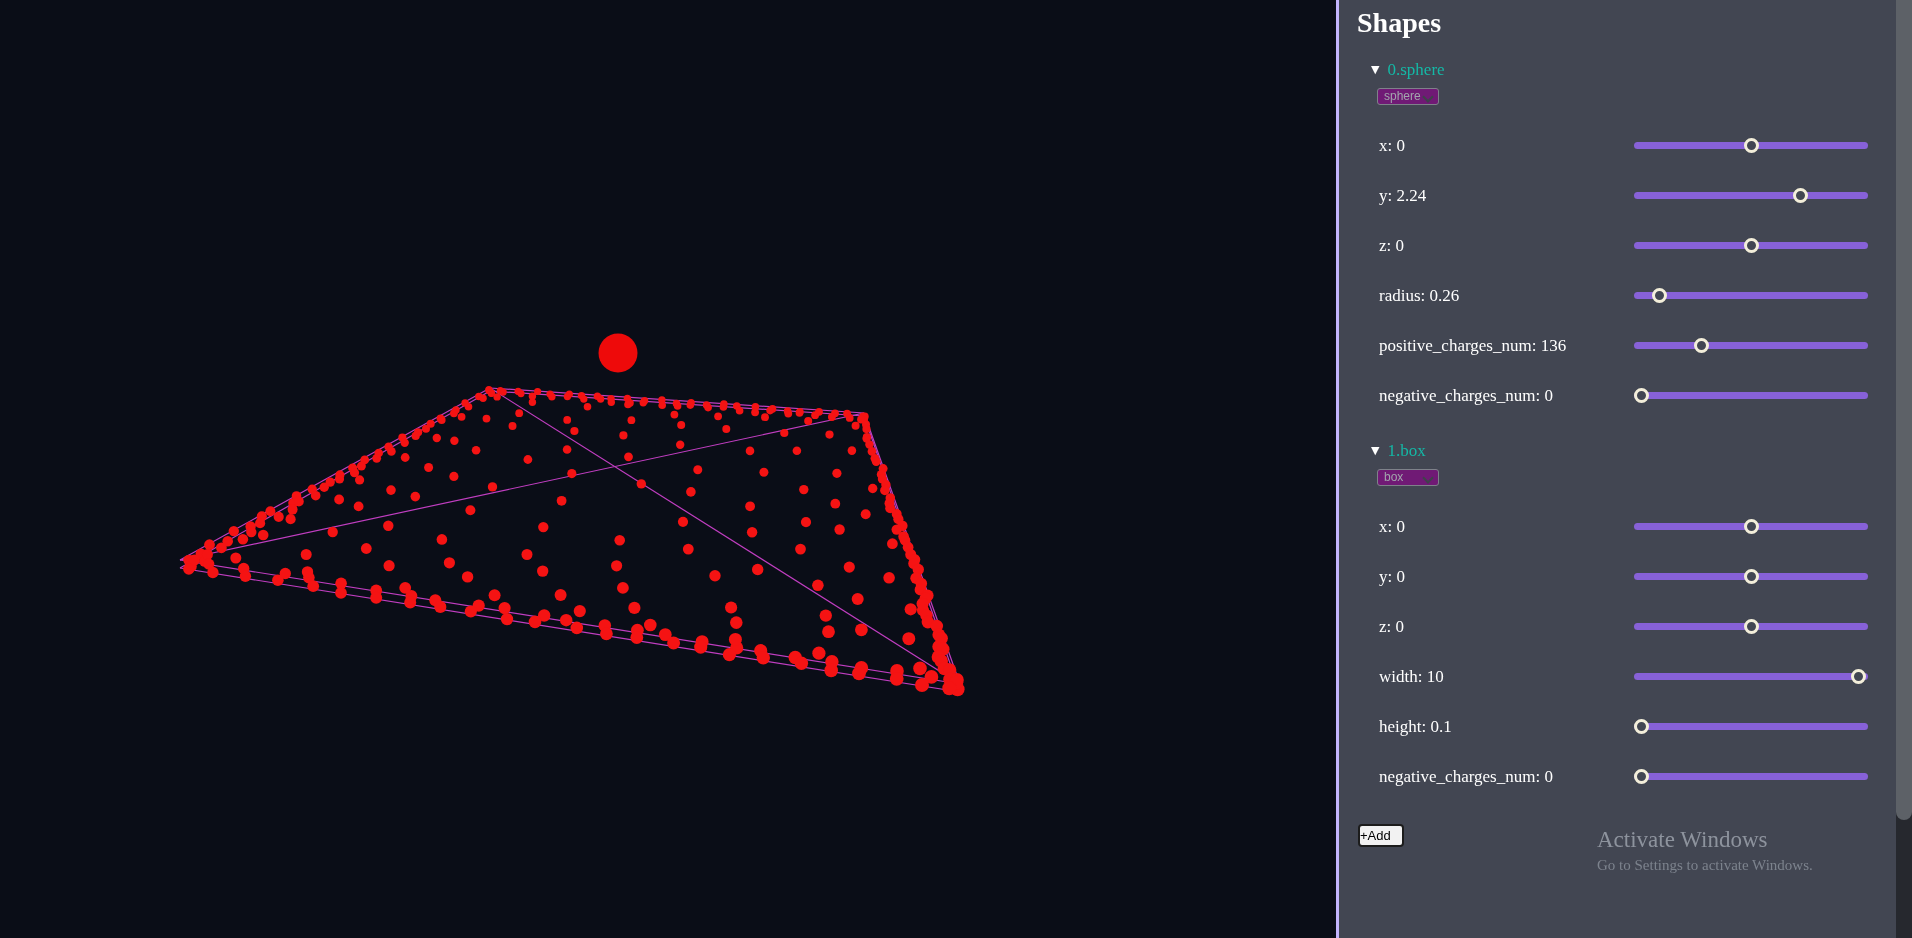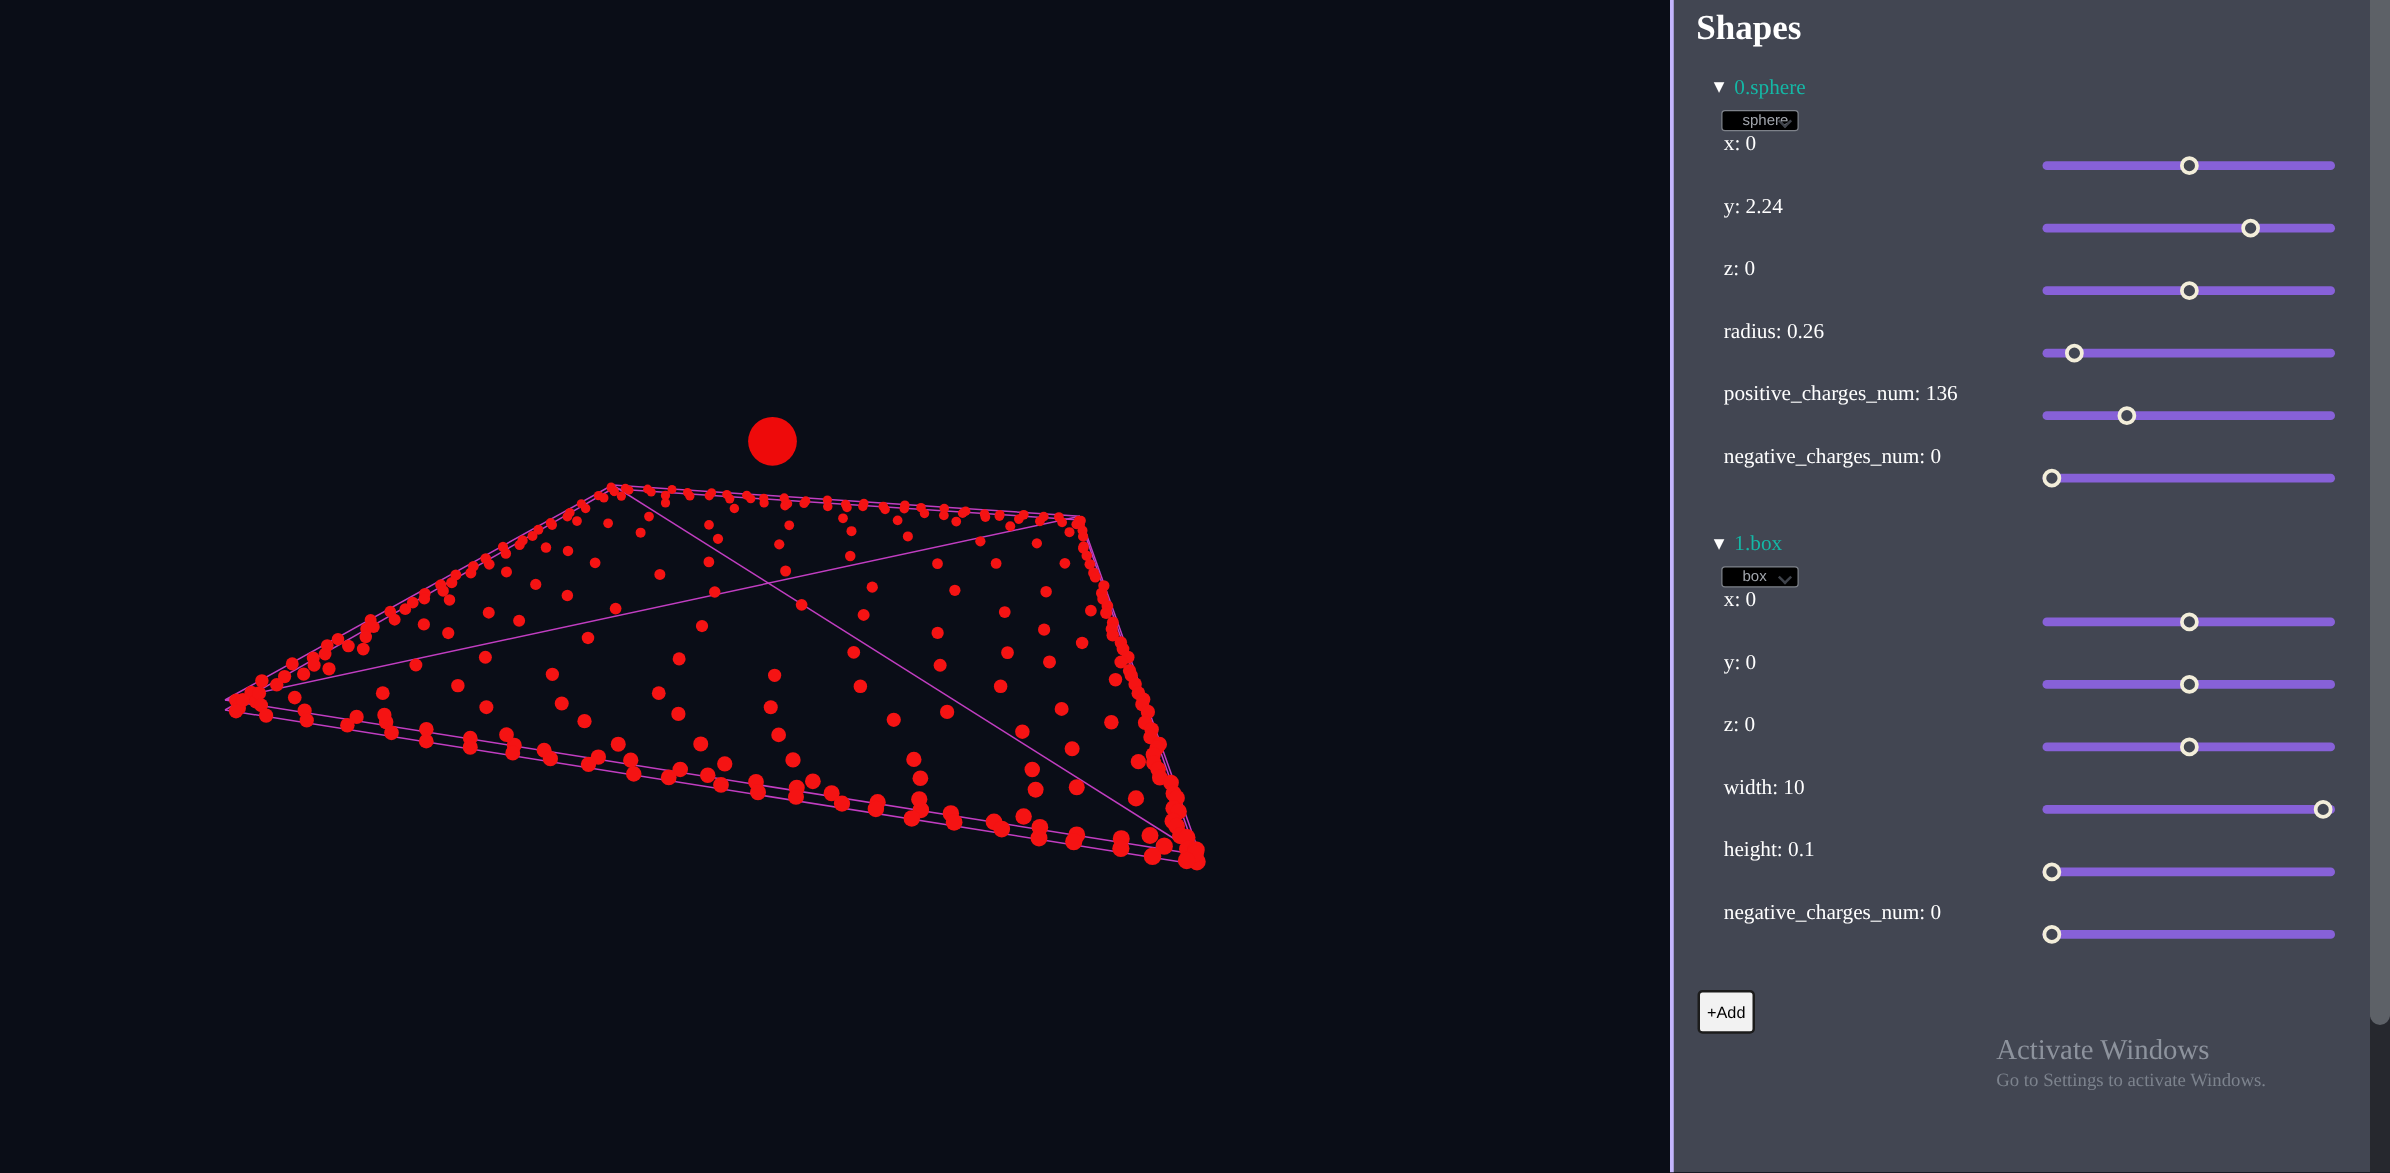--- a/index.html
+++ b/index.html
@@ -11,37 +11,37 @@
 
   
   #panel{position:absolute;left:1336px;top:0;width:576px;height:938px;box-sizing:border-box;
          background:#424652;border-left:3px solid #c4b5fd;padding:6px 16px 0 0;color:#fff;}
   #panel h2{margin:0 0 0 18px;font-size:28px;line-height:1.2;font-weight:bold;color:#fff;}
 
   .sec-header{display:flex;align-items:center;margin:20px 0 0 32px;height:20px;cursor:default;}
   .tri{font-size:11px;color:#fff;margin-right:8px;font-family:"DejaVu Sans",sans-serif;}
   .sec-title{font-size:17px;color:#14b8a6;}
 
-  .type-select{position:relative;margin:8px 0 0 38px;width:62px;height:17px;box-sizing:border-box;
-        background:#000000;border:1px solid #7e828a;border-radius:3px;
+  .type-select{position:relative;margin:8px 0 16px 38px;width:62px;height:17px;box-sizing:border-box;
+        background:#701a75;border:1px solid #7e828a;border-radius:3px;
         font-family:"Liberation Sans",sans-serif;font-size:12px;color:#a2a6ad;
-        line-height:15px;padding-left:16px;}
+        line-height:15px;padding-left:6px;}
   .sel-arrow{position:absolute;right:6px;top:4px;width:6px;height:6px;
         border-right:2px solid #3f434b;border-bottom:2px solid #3f434b;transform:rotate(45deg);}
 
-  .srow{display:flex;align-items:flex-start;height:50px;flex-direction:column;}
+  .srow{display:flex;align-items:center;height:50px;}
   .slabel{margin-left:40px;font-size:17px;color:#fff;white-space:nowrap;}
   .slider{position:relative;width:234px;height:15px;margin-left:auto;margin-right:28px;flex:none;}
   .track{position:absolute;left:0;right:0;top:4px;height:7px;border-radius:4px;background:#8761d8;}
   .fthumb{position:absolute;top:0;width:15px;height:15px;box-sizing:border-box;border-radius:50%;
         border:3px solid #f3eeda;background:#424652;}
 
-  #add-btn{display:block;margin:22px 0 0 19px;width:46px;height:35px;box-sizing:border-box;
+  #add-btn{display:block;margin:22px 0 0 19px;width:46px;height:23px;box-sizing:border-box;
         background:#f2f2f2;color:#000;border:2px solid #1c1c1c;border-radius:4px;
-        font-family:"Liberation Sans",sans-serif;font-size:13px;line-height:17px;text-align:center;padding:0;cursor:pointer;}
+        font-family:"Liberation Sans",sans-serif;font-size:13px;line-height:17px;text-align:left;padding:0;cursor:pointer;}
 
   
   #watermark{position:absolute;left:1563px;top:827px;font-family:Liberation Serif, serif;pointer-events:none;margin-left:34px;}
   #wm1{font-size:23px;color:rgba(160,166,176,0.8);}
   #wm2{font-size:15px;color:rgba(150,156,166,0.7);margin-top:4px;}
 
   
   #scrollbar{position:absolute;right:0;top:0;width:16px;height:938px;background:#26282e;}
   #scroll-thumb{position:absolute;left:0;top:0;width:16px;height:820px;background:#5d6167;border-radius:0 0 8px 8px;}
 </style>

